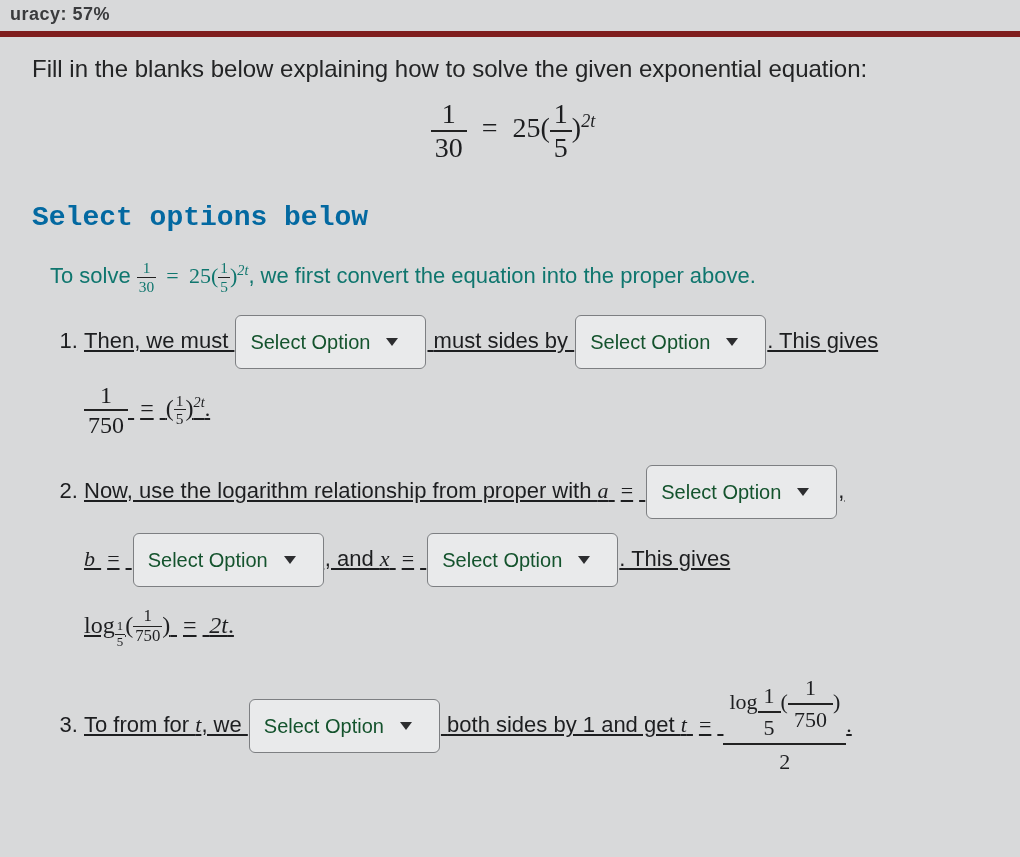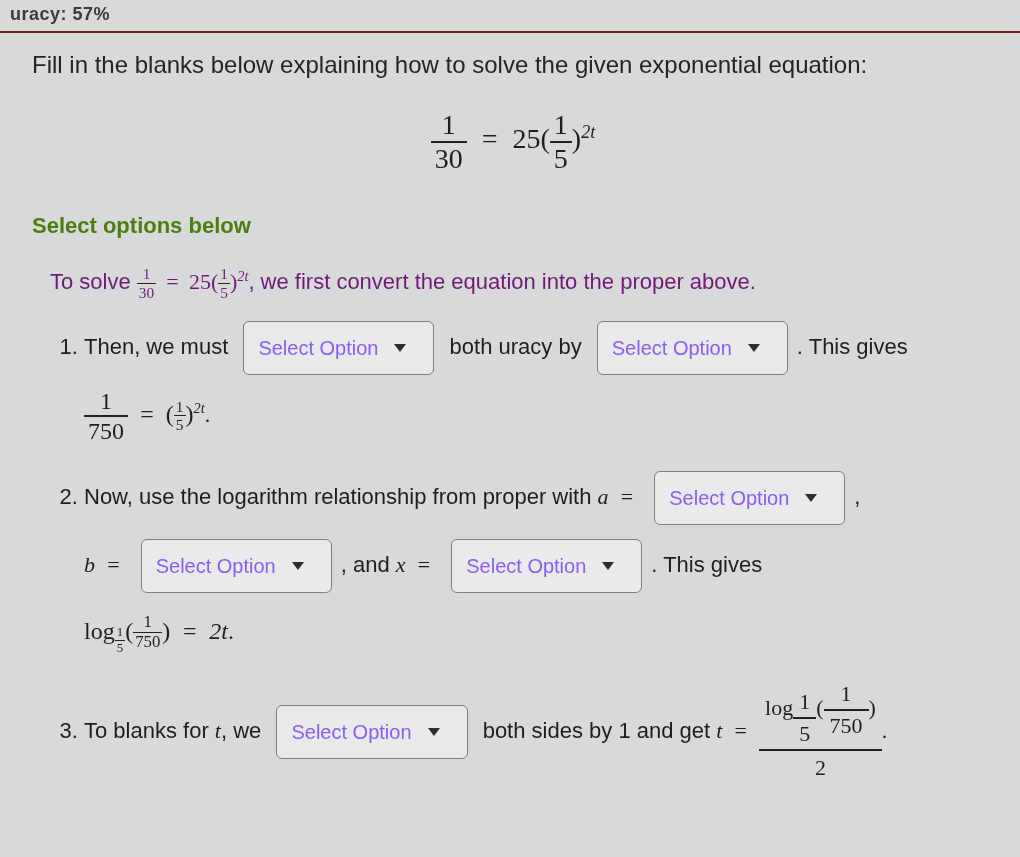--- a/index.html
+++ b/index.html
@@ -6,35 +6,35 @@
   body {
     margin: 0;
     padding: 0;
     font-family: -apple-system, "Segoe UI", Arial, sans-serif;
     background: #d8d9da;
     width: 1020px;
     height: 857px;
     overflow: hidden;
   }
   .top-bar {
-    border-bottom: 2px solid #7f1d1d;
+    border-bottom: 6px solid #7f1d1d;
     padding: 4px 10px 6px;
     font-size: 18px;
     color: #3a3b3d;
     font-weight: 600;
     letter-spacing: .5px;
   }
   .content {
     padding: 18px 26px 10px 32px;
     color: #1d1e20;
   }
   .prompt {
     font-size: 24px;
     color: #232425;
-    margin-bottom: 32px;
+    margin-bottom: 17px;
   }
   .center-eq {
     text-align: center;
     font-size: 28px;
     margin: 10px 0 40px;
     font-family: "Cambria Math", "Times New Roman", serif;
   }
   .frac {
     display: inline-block;
     text-align: center;
@@ -50,56 +50,58 @@
   }
   .sfrac .num {display:block; padding:0 2px 1px;}
   .sfrac .bar {display:block; border-top:1.5px solid #222;}
   .sfrac .den {display:block; padding:1px 2px 0;}
   .sup { vertical-align: super; font-size: 0.65em; }
   .sub { vertical-align: sub; font-size: 0.6em; }
   .math { font-family: "Cambria Math", "Times New Roman", serif; font-style: italic; }
   .mathup { font-family: "Cambria Math", "Times New Roman", serif; font-style: normal; }
 
   .section-head {
-    font-size: 22px;
+    font-size: 28px;
     font-weight: 600;
-    color: #4d7c0f;
+    color: #0369a1;
     margin: 8px 0 22px;
+    font-family: Liberation Mono, monospace;
   }
   .body-line {
     font-size: 22px;
     line-height: 1.9;
     margin: 8px 0 18px;
-    color: #701a75;
+    color: #0f766e;
   }
   ol.steps {
     margin: 10px 0 0 26px;
     padding: 0 0 0 26px;
+    text-decoration: underline;
   }
   ol.steps > li {
     font-size: 22px;
     line-height: 2.0;
     margin-bottom: 28px;
     color: #1d1e20;
   }
   .indent-sub {
     margin: 14px 0 0 0;
     font-size: 22px;
   }
   .dropdown {
     display: inline-flex;
     align-items: center;
     border: 1.5px solid #7d7f82;
     border-radius: 6px;
     background: #e9eaeb;
     padding: 6px 27px 6px 14px;
-    margin: 0 9px;
+    margin: 0 1px;
     vertical-align: middle;
     font-size: 20px;
-    color: #8b5cf6;
+    color: #14532d;
     cursor: pointer;
   }
   .dropdown .caret {
     margin-left: 16px;
     width: 0; height: 0;
     border-left: 6px solid transparent;
     border-right: 6px solid transparent;
     border-top: 8px solid #2c2d2f;
   }
   .final-frac {
@@ -152,21 +154,21 @@
     </span><span class="mathup">)</span><span class="sup math">2t</span><span>, we first convert the equation into the proper above.</span>
   </div>
 
   <ol class="steps">
     <li>
       <span>Then, we must </span>
       <span class="dropdown">
         <span>Select Option</span>
         <span class="caret"></span>
       </span>
-      <span> both uracy by </span>
+      <span> must sides by </span>
       <span class="dropdown">
         <span>Select Option</span>
         <span class="caret"></span>
       </span><span>. This gives</span>
 
       <div class="indent-sub">
         <span class="frac" style="font-size:24px;">
           <span class="num mathup">1</span>
           <span class="bar"></span>
           <span class="den mathup">750</span>
@@ -213,21 +215,21 @@
           <span class="num mathup">1</span>
           <span class="bar"></span>
           <span class="den mathup">750</span>
         </span><span class="mathup">)</span>
         <span class="mathup" style="margin:0 6px;">=</span>
         <span class="math">2t</span><span class="mathup">.</span>
       </div>
     </li>
 
     <li>
-      <span>To blanks for </span><span class="math">t</span><span>, we </span>
+      <span>To from for </span><span class="math">t</span><span>, we </span>
       <span class="dropdown">
         <span>Select Option</span>
         <span class="caret"></span>
       </span>
       <span> both sides by 1 and get </span>
       <span class="math">t</span>
       <span class="mathup" style="margin:0 6px;">=</span>
       <span class="final-frac">
         <span class="num">
           <span class="mathup">log</span><span class="sub"><span class="sfrac" style="font-size:0.85em;">

